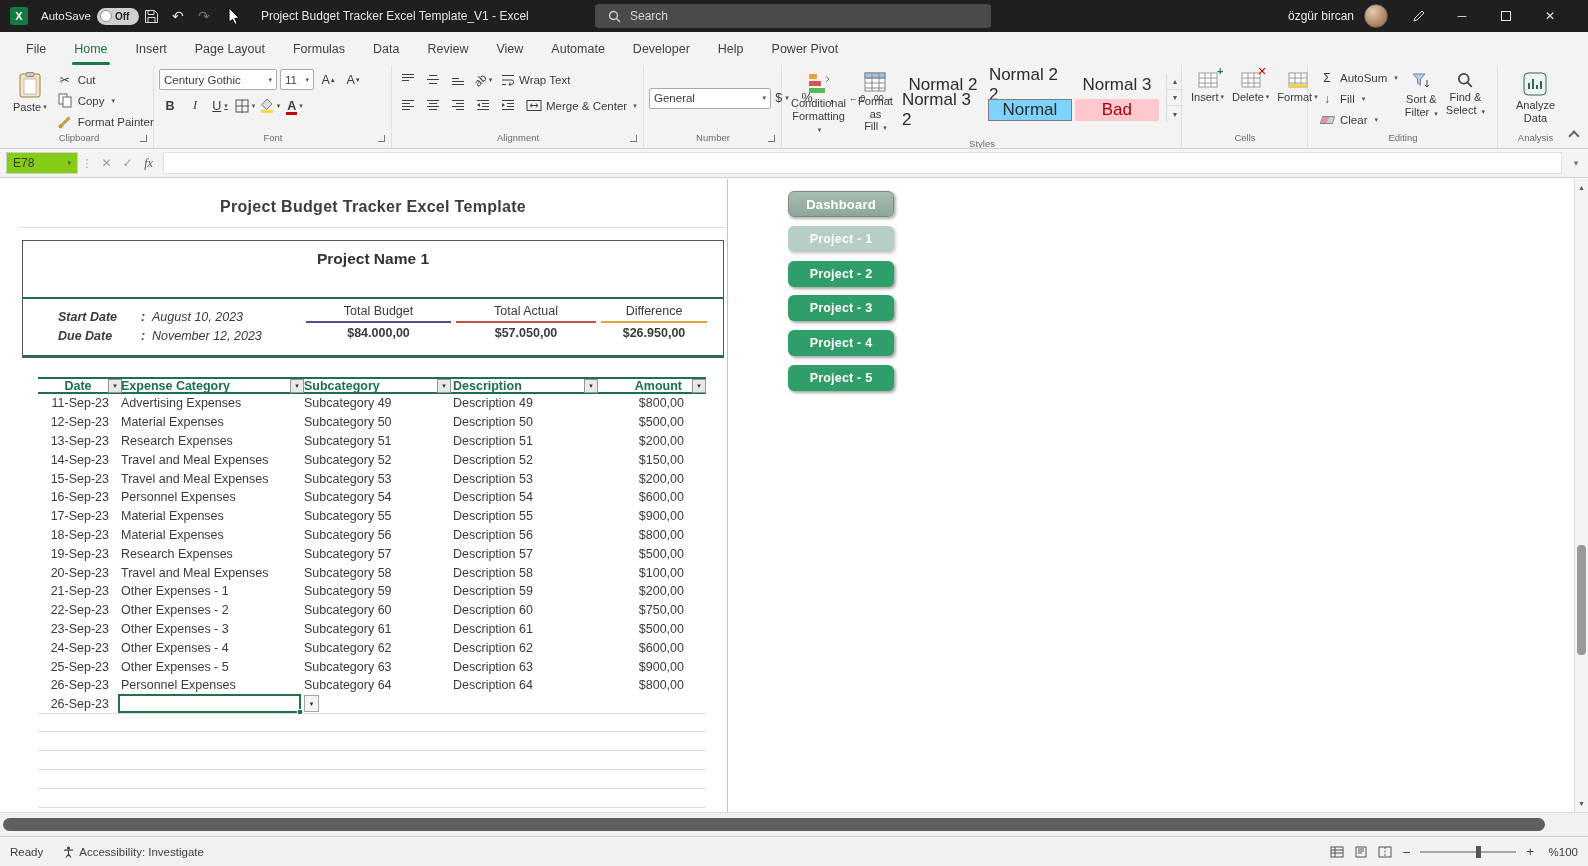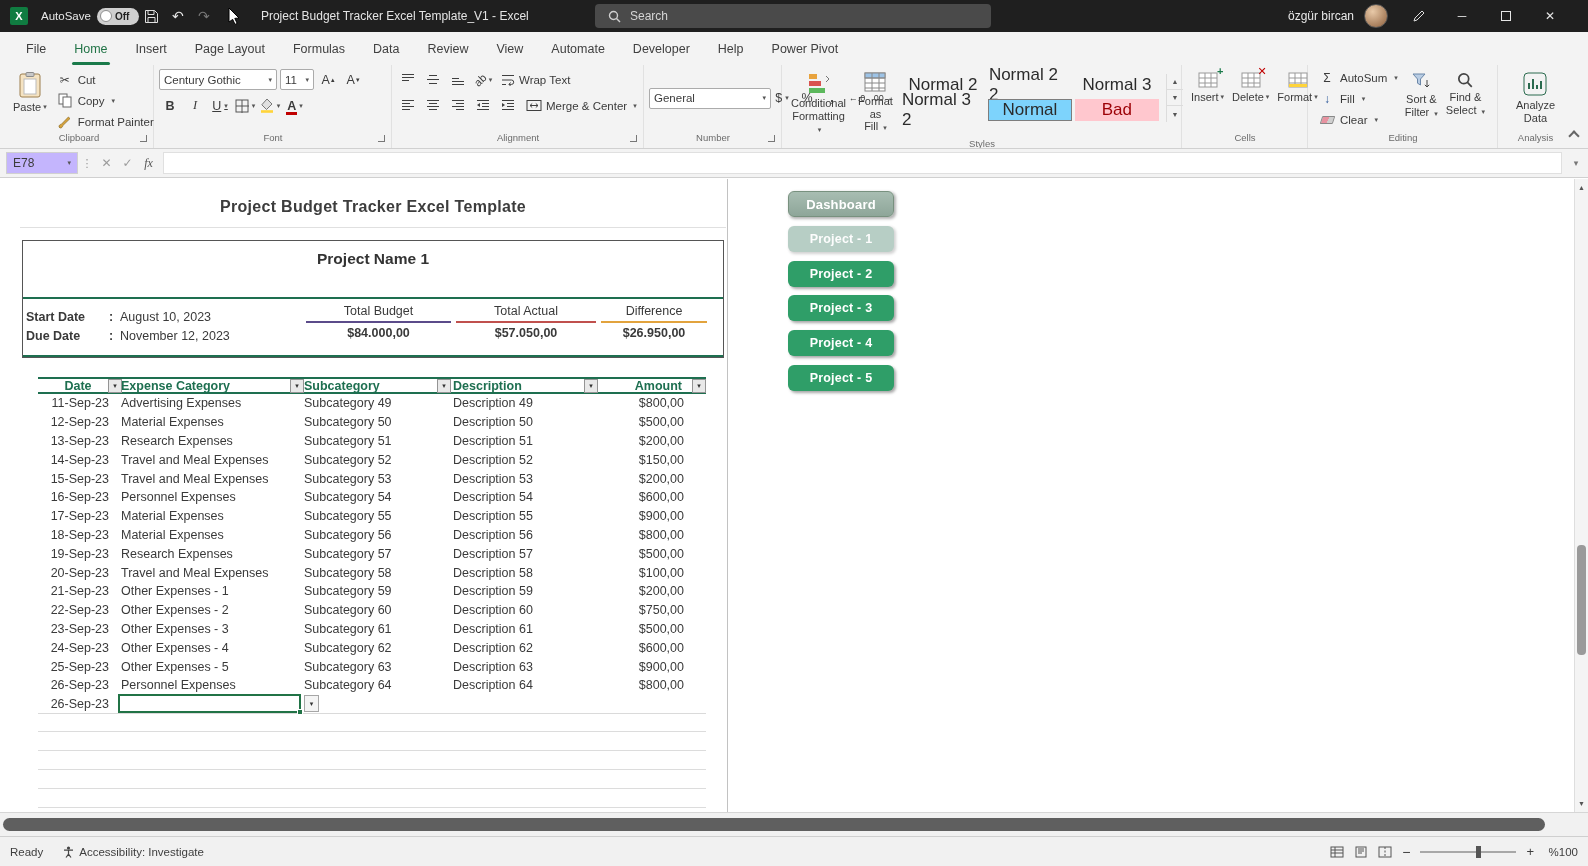--- a/index.html
+++ b/index.html
@@ -61,37 +61,37 @@
   .chip.bad { background:var(--bad-bg); color:var(--bad-text); }
   .galnav { display:flex; flex-direction:column; border-left:1px solid #dcdcdc; margin-left:3px; margin-top:5px; }
   .galnav span { height:16px; width:16px; display:flex; align-items:center; justify-content:center; font-size:7px; color:#555; border-bottom:1px solid #dcdcdc; }
   .mini-grid-wrap { position:relative; }
   .badge { position:absolute; top:-7px; right:-6px; font-size:11px; font-weight:bold; }
   .eraser { width:13px; height:8px; background:linear-gradient(100deg,#e792a0 55%,#cfcfcf 55%); border:1px solid #888; transform:skewX(-18deg); border-radius:1px; }
   .chev-up { position:absolute; right:10px; bottom:8px; width:8px; height:8px; border-left:2px solid #666; border-top:2px solid #666; transform:rotate(45deg); }
 
   
   .fbar { position:absolute; top:149px; left:0; right:0; height:29px; background:#f3f3f3; border-bottom:1px solid #d0d0d0; display:flex; align-items:center; }
-  .namebox { width:72px; height:22px; background:#c4b5fd; border:1px solid #d0d0d0; margin-left:6px; display:flex; align-items:center; justify-content:space-between; padding:0 6px; font-size:12px; }
+  .namebox { width:72px; height:22px; background:#84cc16; border:1px solid #d0d0d0; margin-left:6px; display:flex; align-items:center; justify-content:space-between; padding:0 6px; font-size:12px; }
   .fb-dots { width:18px; text-align:center; color:#9a9a9a; font-size:11px; }
   .fb-btn { width:21px; text-align:center; color:#9a9a9a; font-size:12px; }
   .fb-fx { font-style:italic; font-family:"Liberation Serif",serif; color:#555; }
   .fb-input { flex:1; height:22px; background:#fff; border:1px solid #e0e0e0; margin:0 4px; display:flex; align-items:center; padding:0 6px; font-size:12px; }
   .fb-expand { width:20px; color:#777; font-size:9px; margin-right:2px; text-align:center; }
 
   
   .sheet { position:absolute; top:179px; left:0; width:1574px; height:633px; background:#fff; overflow:hidden; font-size:12.5px; color:#3a3a3a; }
   .sheet-title { position:absolute; left:20px; top:19px; width:706px; text-align:center; font-weight:bold; font-size:16px; color:#3d3d3d; letter-spacing:.3px; }
   .title-rule { position:absolute; left:20px; top:48px; width:706px; border-top:1px solid #e0e0e0; }
   .project-box { position:absolute; left:22px; top:61px; width:702px; height:118px; border:1px solid #555; }
   .pname { position:absolute; top:9px; left:0; right:0; text-align:center; font-weight:bold; font-size:15.5px; color:#333; }
   .psub { position:absolute; top:33px; left:0; right:0; text-align:center; font-size:12px; }
   .pbox-rule { position:absolute; top:56px; left:0; right:0; height:2px; background:var(--table-green); }
   .pbox-bottom { position:absolute; bottom:0; left:0; right:0; height:2px; background:var(--table-green); }
-  .dates { position:absolute; left:3px; top:66px; }
+  .dates { position:absolute; left:35px; top:66px;font-style:italic; }
   .drow { height:19px; display:flex; align-items:center; }
   .dlabel { font-weight:bold; width:76px; }
   .dsep { width:18px; text-align:center; font-weight:bold; }
   .totals { position:absolute; left:283px; top:63px; display:flex; gap:5px; }
   .total { display:flex; flex-direction:column; align-items:center; }
   .total:nth-child(1){ width:145px; } .total:nth-child(2){ width:140px; } .total:nth-child(3){ width:106px; }
   .t-label { height:17px; }
   .t-rule { height:2px; width:100%; }
   .t-value { font-weight:bold; margin-top:3px; }
   .etable { position:absolute; left:38px; top:198px; width:668px; }

